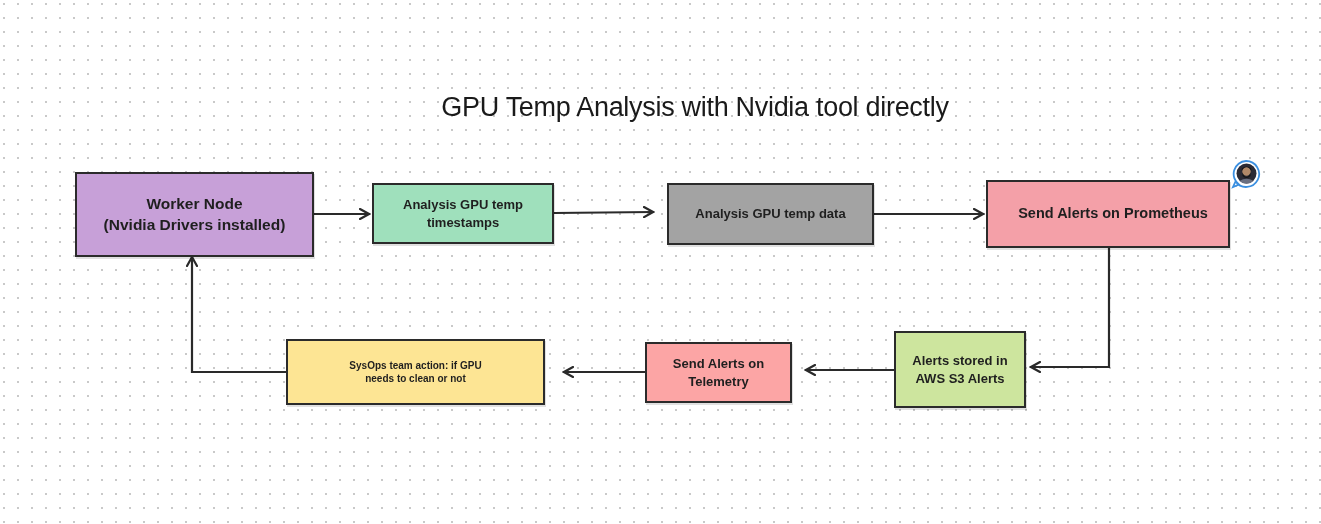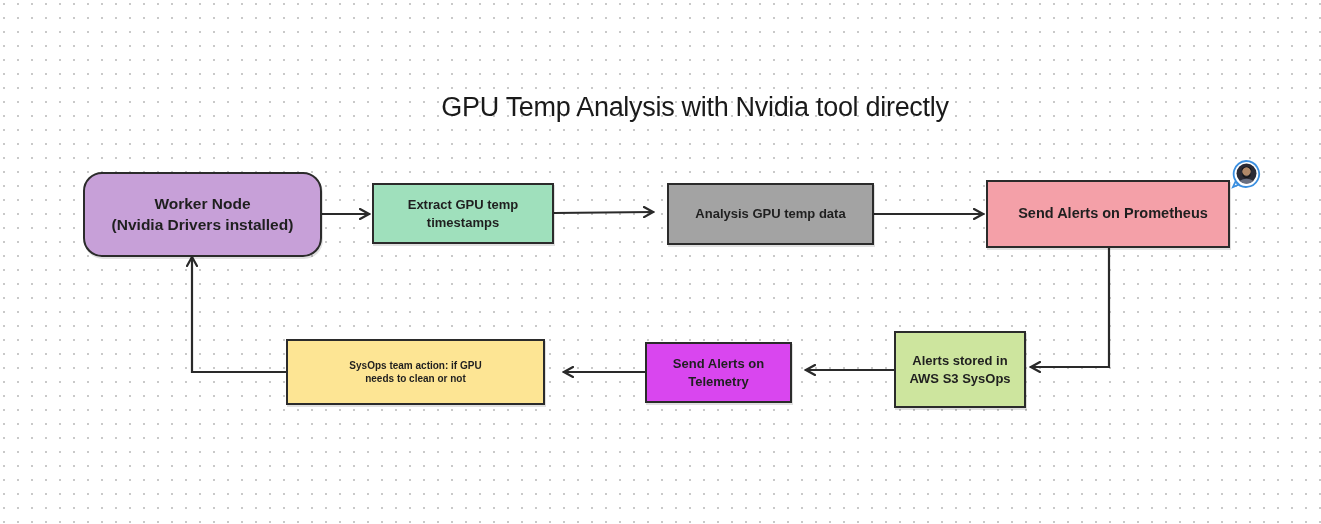--- a/index.html
+++ b/index.html
@@ -45,26 +45,26 @@
       align-items: center;
       justify-content: center;
       text-align: center;
       font-weight: bold;
       color: #1f1f1f;
       box-shadow: 1px 2px 0 rgba(0,0,0,0.12);
       line-height: 1.35;
       padding: 0 6px;
     }
     .node span { display: block; }
-    #n-worker   { left: 83px;  top: 172px; width: 239px; height: 85px; background: #c7a0d8; font-size: 15.5px; border-radius: 19px; }
+    #n-worker   { left: 75px;  top: 172px; width: 239px; height: 85px; background: #c7a0d8; font-size: 15.5px; }
     #n-extract  { left: 372px; top: 183px; width: 182px; height: 61px; background: #9fe0bc; font-size: 13px; }
     #n-analysis { left: 667px; top: 183px; width: 207px; height: 62px; background: #a3a3a3; font-size: 13px; text-align: right; }
     #n-prom     { left: 986px; top: 180px; width: 244px; height: 68px; background: #f4a0a8; font-size: 14.5px; padding-left: 16px; }
     #n-s3       { left: 894px; top: 331px; width: 132px; height: 77px; background: #cde59e; font-size: 13px; align-items: center; }
-    #n-telem    { left: 645px; top: 342px; width: 147px; height: 61px; background: #d946ef; font-size: 13px; }
+    #n-telem    { left: 645px; top: 342px; width: 147px; height: 61px; background: #fca5a5; font-size: 13px; }
     #n-sysops   { left: 286px; top: 339px; width: 259px; height: 66px; background: #fde594; font-size: 10px; }
 
     #connectors {
       position: absolute;
       left: 0; top: 0;
       width: 1321px; height: 524px;
       pointer-events: none;
     }
     #connectors path {
       fill: none;
@@ -106,41 +106,41 @@
 
   <div class="node" id="n-worker">
     <div>
       <span>Worker Node</span>
       <span>(Nvidia Drivers installed)</span>
     </div>
   </div>
 
   <div class="node" id="n-extract">
     <div>
-      <span>Extract GPU temp</span>
+      <span>Analysis GPU temp</span>
       <span>timestamps</span>
     </div>
   </div>
 
   <div class="node" id="n-analysis">
     <div>
       <span>Analysis GPU temp data</span>
     </div>
   </div>
 
   <div class="node" id="n-prom">
     <div>
       <span>Send Alerts on Prometheus</span>
     </div>
   </div>
 
   <div class="node" id="n-s3">
     <div>
       <span>Alerts stored in</span>
-      <span>AWS S3 SysOps</span>
+      <span>AWS S3 Alerts</span>
     </div>
   </div>
 
   <div class="node" id="n-telem">
     <div>
       <span>Send Alerts on</span>
       <span>Telemetry</span>
     </div>
   </div>
 

